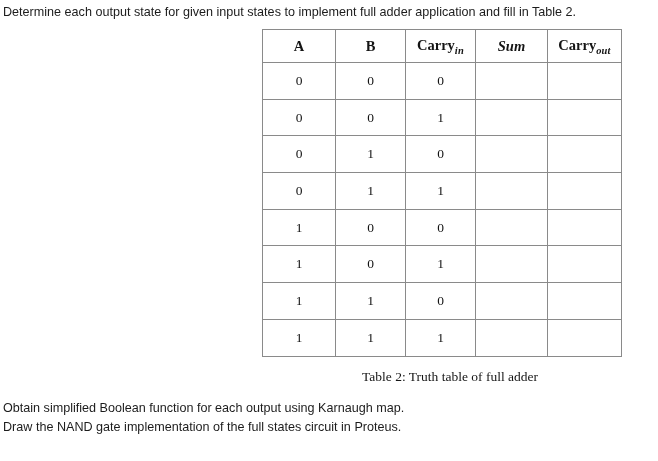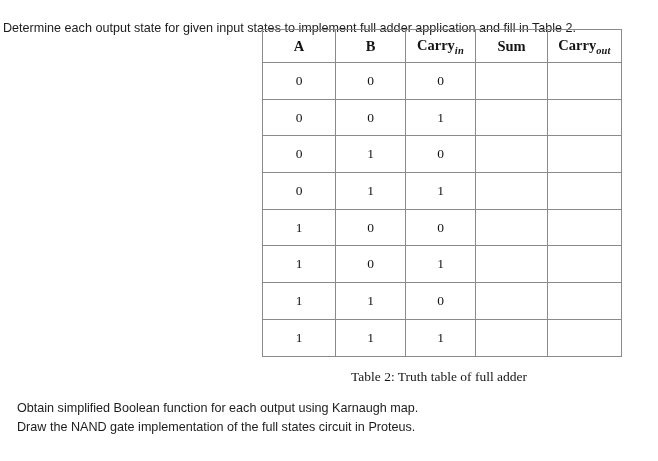--- a/index.html
+++ b/index.html
@@ -25,25 +25,25 @@
   
   .instr {
     position: absolute;
     left: 3px;
     font-family: "Liberation Sans", sans-serif;
     font-size: 12.6px;
     line-height: 16px;
     color: #1c1c1c;
     white-space: nowrap;
   }
-  .instr-top { top: 20px; }
+  .instr-top { top: 4px; }
 
   .instr-block {
     position: absolute;
-    left: 17px;
+    left: 3px;
     top: 399px;
     display: flex;
     flex-direction: column;
   }
   .instr-block .instr-line {
     font-family: "Liberation Sans", sans-serif;
     font-size: 12.6px;
     line-height: 18.5px;
     color: #1c1c1c;
     white-space: nowrap;
@@ -76,35 +76,35 @@
     font-family: "Liberation Serif", serif;
   }
   table.truth tbody td {
     height: 35.7px;
     font-size: 13.5px;
     font-weight: normal;
   }
   .col-a  { width: 72px; }
   .col-b  { width: 69px; }
   .col-ci { width: 69px; }
-  .col-s  { width: 71px; }
+  .col-s  { width: 71px; font-style: italic; }
   .col-co { width: 73px; }
 
   .sub {
     font-size: 0.72em;
     font-style: italic;
     font-weight: bold;
     vertical-align: sub;
     letter-spacing: 0.2px;
   }
 
   
   .caption {
     position: absolute;
-    left: 262px;
+    left: 273px;
     top: 369px;
     width: 354px;
     text-align: center;
     font-family: "Liberation Serif", serif;
     font-size: 13.5px;
     color: #151515;
     white-space: nowrap;
   }
 </style>
 </head>

